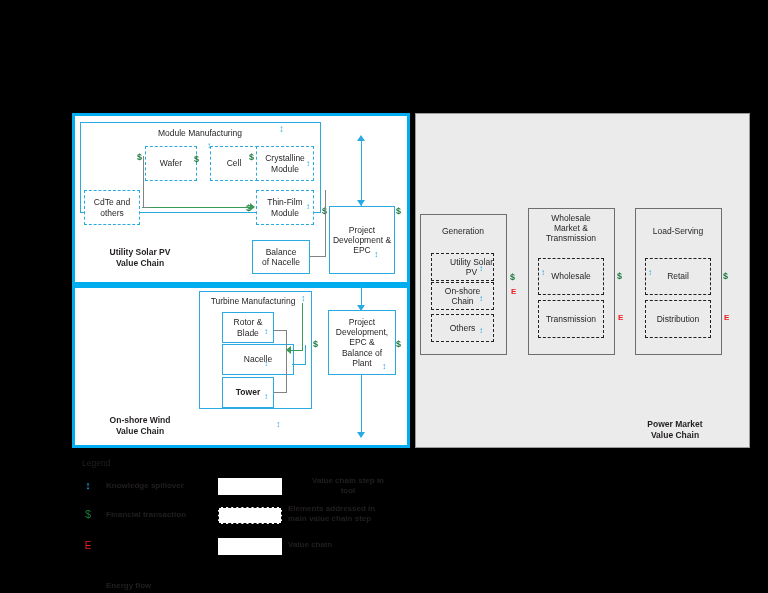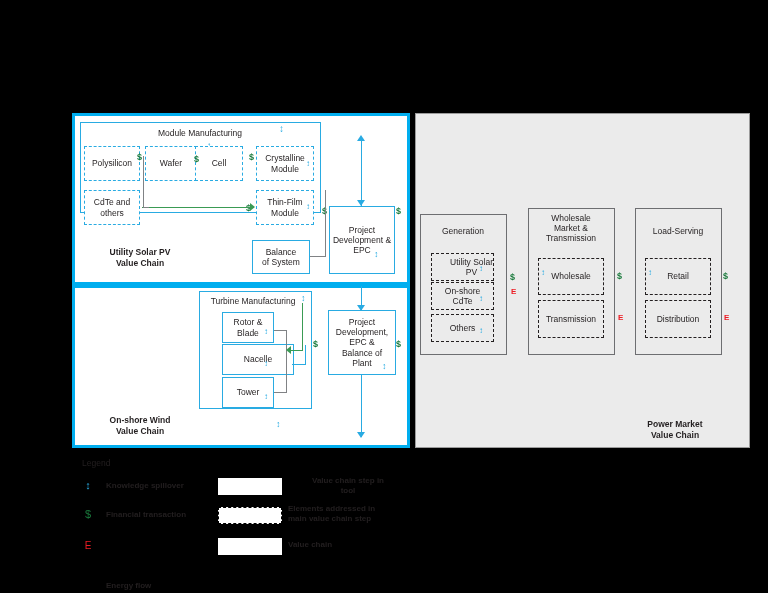--- a/index.html
+++ b/index.html
@@ -65,27 +65,24 @@
   <div class="panel blue-panel" style="left:72px;top:113px;width:338px;height:172px;">
   </div>
   <div class="panel-title" style="left:80px;top:247px;width:120px;">Utility Solar PV
 Value Chain</div>
 
   <div class="grp-blue" style="position:absolute;left:80px;top:122px;width:239px;height:89px;"></div>
   <div class="box-label" style="left:120px;top:128px;width:160px;">Module Manufacturing</div>
   <span class="icon ko" style="left:279px;top:124px;">↕</span>
   <span class="icon ko" style="left:207px;top:142px;font-size:8px;">↕</span>
 
-  <div class="box dash-blue" style="left:84px;top:146px;width:56px;height:35px;">
-    <span style="white-space:pre-line;">Polysilicon</span>
-  </div>
   <div class="box dash-blue" style="left:145px;top:146px;width:52px;height:35px;">
     <span>Wafer</span>
   </div>
-  <div class="box dash-blue" style="left:195px;top:146px;width:48px;height:35px;">
+  <div class="box dash-blue" style="left:210px;top:146px;width:48px;height:35px;">
     <span>Cell</span>
   </div>
   <div class="box dash-blue" style="left:256px;top:146px;width:58px;height:35px;">
     <span style="white-space:pre-line;">Crystalline
 Module</span>
   </div>
   <div class="box dash-blue" style="left:84px;top:190px;width:56px;height:35px;">
     <span style="white-space:pre-line;">CdTe and
 others</span>
   </div>
@@ -106,21 +103,21 @@
   <div class="ln-green" style="left:142px;top:207px;width:112px;height:1px;"></div>
   <div style="position:absolute;left:250px;top:203px;width:0;height:0;
               border-left:5px solid #3a9b54;border-top:4px solid transparent;
               border-bottom:4px solid transparent;"></div>
 
   <div class="ln-gray" style="left:143px;top:156px;width:1px;height:52px;"></div>
   <div class="ln-gray" style="left:143px;top:207px;width:6px;height:1px;"></div>
 
   <div class="box solid-blue" style="left:252px;top:240px;width:58px;height:34px;">
     <span style="white-space:pre-line;">Balance
-of System</span>
+of Nacelle</span>
   </div>
 
   <div class="ln-gray" style="left:325px;top:190px;width:1px;height:66px;"></div>
   <div class="ln-gray" style="left:310px;top:256px;width:16px;height:1px;"></div>
 
   <div class="box solid-blue" style="left:329px;top:206px;width:66px;height:68px;">
     <span style="white-space:pre-line;">Project
 Development &amp;
 EPC</span>
   </div>
@@ -142,21 +139,21 @@
   <div class="box-label" style="left:203px;top:296px;width:100px;">Turbine Manufacturing</div>
   <span class="icon ko" style="left:301px;top:294px;font-size:9px;">↕</span>
 
   <div class="box solid-blue" style="left:222px;top:312px;width:52px;height:31px;">
     <span style="white-space:pre-line;">Rotor &amp;
 Blade</span>
   </div>
   <div class="box solid-blue" style="left:222px;top:344px;width:72px;height:31px;">
     <span>Nacelle</span>
   </div>
-  <div class="box solid-blue" style="left:222px;top:377px;width:52px;height:31px;">
+  <div class="box solid-blue" style="left:222px;top:377px;width:52px;height:31px;font-weight:bold;">
     <span>Tower</span>
   </div>
   <span class="icon ko" style="left:264px;top:328px;font-size:8px;">↕</span>
   <span class="icon ko" style="left:264px;top:360px;font-size:8px;">↕</span>
   <span class="icon ko" style="left:264px;top:393px;font-size:8px;">↕</span>
 
   <div class="ln-gray" style="left:286px;top:330px;width:1px;height:62px;"></div>
   <div class="ln-gray" style="left:274px;top:330px;width:13px;height:1px;"></div>
   <div class="ln-gray" style="left:274px;top:392px;width:13px;height:1px;"></div>
 
@@ -194,21 +191,21 @@
 Value Chain</div>
 
   <div class="solid-gray" style="position:absolute;left:420px;top:214px;width:85px;height:139px;"></div>
   <div class="box-label" style="left:428px;top:226px;width:70px;">Generation</div>
   <div class="box dash-gray" style="left:431px;top:253px;width:63px;height:28px;justify-content:flex-end;">
     <span style="white-space:pre-line;">Utility Solar
 PV</span>
   </div>
   <div class="box dash-gray" style="left:431px;top:282px;width:63px;height:28px;">
     <span style="white-space:pre-line;">On-shore
-CdTe</span>
+Chain</span>
   </div>
   <div class="box dash-gray" style="left:431px;top:314px;width:63px;height:28px;">
     <span>Others</span>
   </div>
   <span class="icon ko" style="left:479px;top:265px;font-size:8px;">↕</span>
   <span class="icon ko" style="left:479px;top:295px;font-size:8px;">↕</span>
   <span class="icon ko" style="left:479px;top:327px;font-size:8px;">↕</span>
   <span class="icon ft" style="left:510px;top:273px;">$</span>
   <span class="icon ef" style="left:511px;top:288px;">E</span>
 

